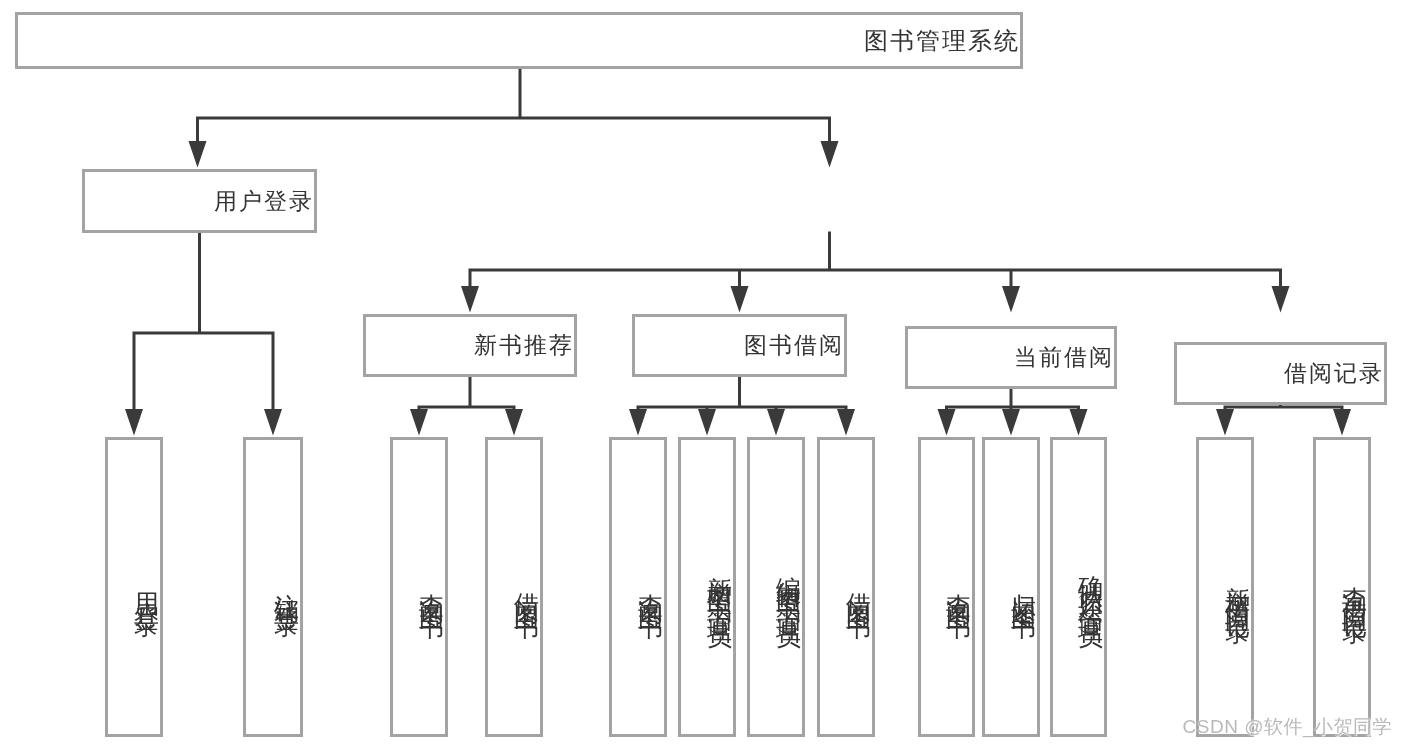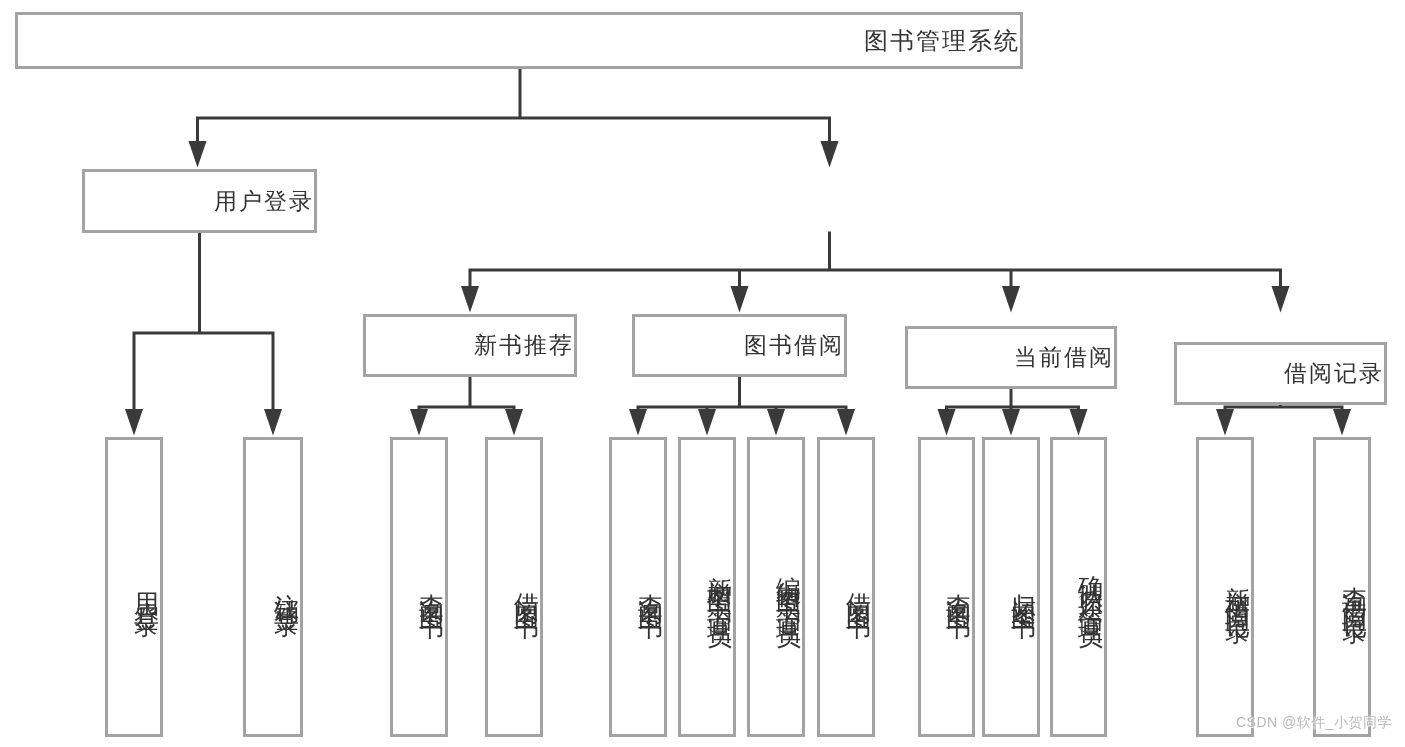--- a/index.html
+++ b/index.html
@@ -14,21 +14,21 @@
     border:3px solid #a3a3a3;display:flex;align-items:center;justify-content:flex-end;
   }
   .root-box{font-size:24px;letter-spacing:2px;}
   .h-box{font-size:23px;letter-spacing:2px;}
   .v-box span{
     writing-mode:vertical-rl;text-orientation:mixed;
     font-size:25px;letter-spacing:7px;line-height:1.1;white-space:nowrap;
   }
   .watermark{
     position:absolute;top:714px;right:13px;z-index:5;
-    font-size:14px;color:#b9b9b9;letter-spacing:0.5px;
+    font-size:19px;color:#b9b9b9;letter-spacing:0.5px;
     text-shadow:0 0 2px #fff,1px 1px 0 rgba(255,255,255,.7);
     margin-left:44px;
   }
 </style>
 </head>
 <body>
 
 <div class="canvas">
 
   <svg class="connectors" width="1405" height="747" viewBox="0 0 1405 747" aria-hidden="true">

